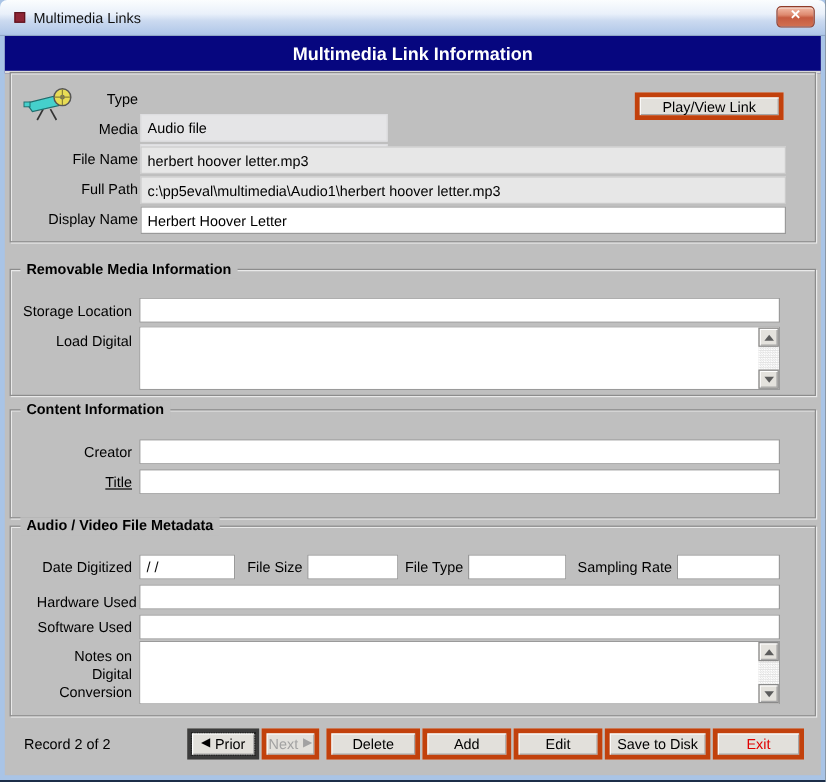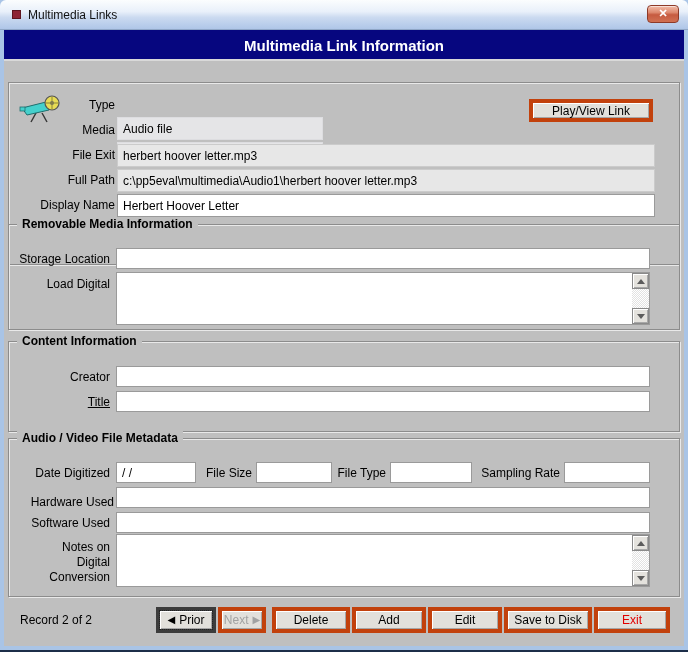--- a/index.html
+++ b/index.html
@@ -91,39 +91,39 @@
     <div class="close-btn">
       <span>✕</span>
     </div>
   </div>
 
   <div class="client">
     <div class="banner">
       <span>Multimedia Link Information</span>
     </div>
 
-    <div class="panel" style="top:52px; height:183px;">
+    <div class="panel" style="top:30px; height:142px;">
       <svg width="46" height="32" viewBox="0 0 46 32" style="position:absolute; left:10px; top:10px;">
         <line x1="17" y1="20" x2="12" y2="29" stroke="#333" stroke-width="1.4"></line>
         <line x1="23" y1="20" x2="28" y2="29" stroke="#333" stroke-width="1.4"></line>
         <polygon points="3,15 27,9 30,17 8,22" fill="#45D0CC" stroke="#1E6E6E" stroke-width="1"></polygon>
         <rect x="1" y="14" width="5" height="4" fill="#45D0CC" stroke="#1E6E6E" stroke-width="0.8"></rect>
         <circle cx="33" cy="10" r="7" fill="#E8DC55" stroke="#555" stroke-width="1.2"></circle>
         <circle cx="33" cy="10" r="2" fill="#6B6B6B"></circle>
         <line x1="33" y1="3.5" x2="33" y2="16.5" stroke="#8C8438" stroke-width="1"></line>
         <line x1="26.5" y1="10" x2="39.5" y2="10" stroke="#8C8438" stroke-width="1"></line>
       </svg>
 
       <div class="flabel" style="left:6px; top:14px; width:100px;">Type</div>
       <input class="rofield flat" style="left: 108px; top: 11px; width: 206px;" readonly="" value="Audio file">
 
       <div class="flabel" style="left:6px; top:39px; width:100px;">Media</div>
       <input class="rofield flat" style="left: 108px; top: 36px; width: 206px;" readonly="" value="Hard drive">
 
-      <div class="flabel" style="left:6px; top:64px; width:100px;">File Exit</div>
+      <div class="flabel" style="left:6px; top:64px; width:100px;">File Name</div>
       <input class="rofield" style="left: 108px; top: 61px; width: 538px;" readonly="" value="herbert hoover letter.mp3">
 
       <div class="flabel" style="left:6px; top:89px; width:100px;">Full Path</div>
       <input class="rofield" style="left: 108px; top: 86px; width: 538px;" readonly="" value="c:\pp5eval\multimedia\Audio1\herbert hoover letter.mp3">
 
       <div class="flabel" style="left:6px; top:114px; width:100px;">Display Name</div>
       <input class="wfield" style="left: 108px; top: 111px; width: 538px;" value="Herbert Hoover Letter">
 
       <div class="btn" style="left:520px; top:16px; width:124px; height:23px;">
         <span>Play/View Link</span>

